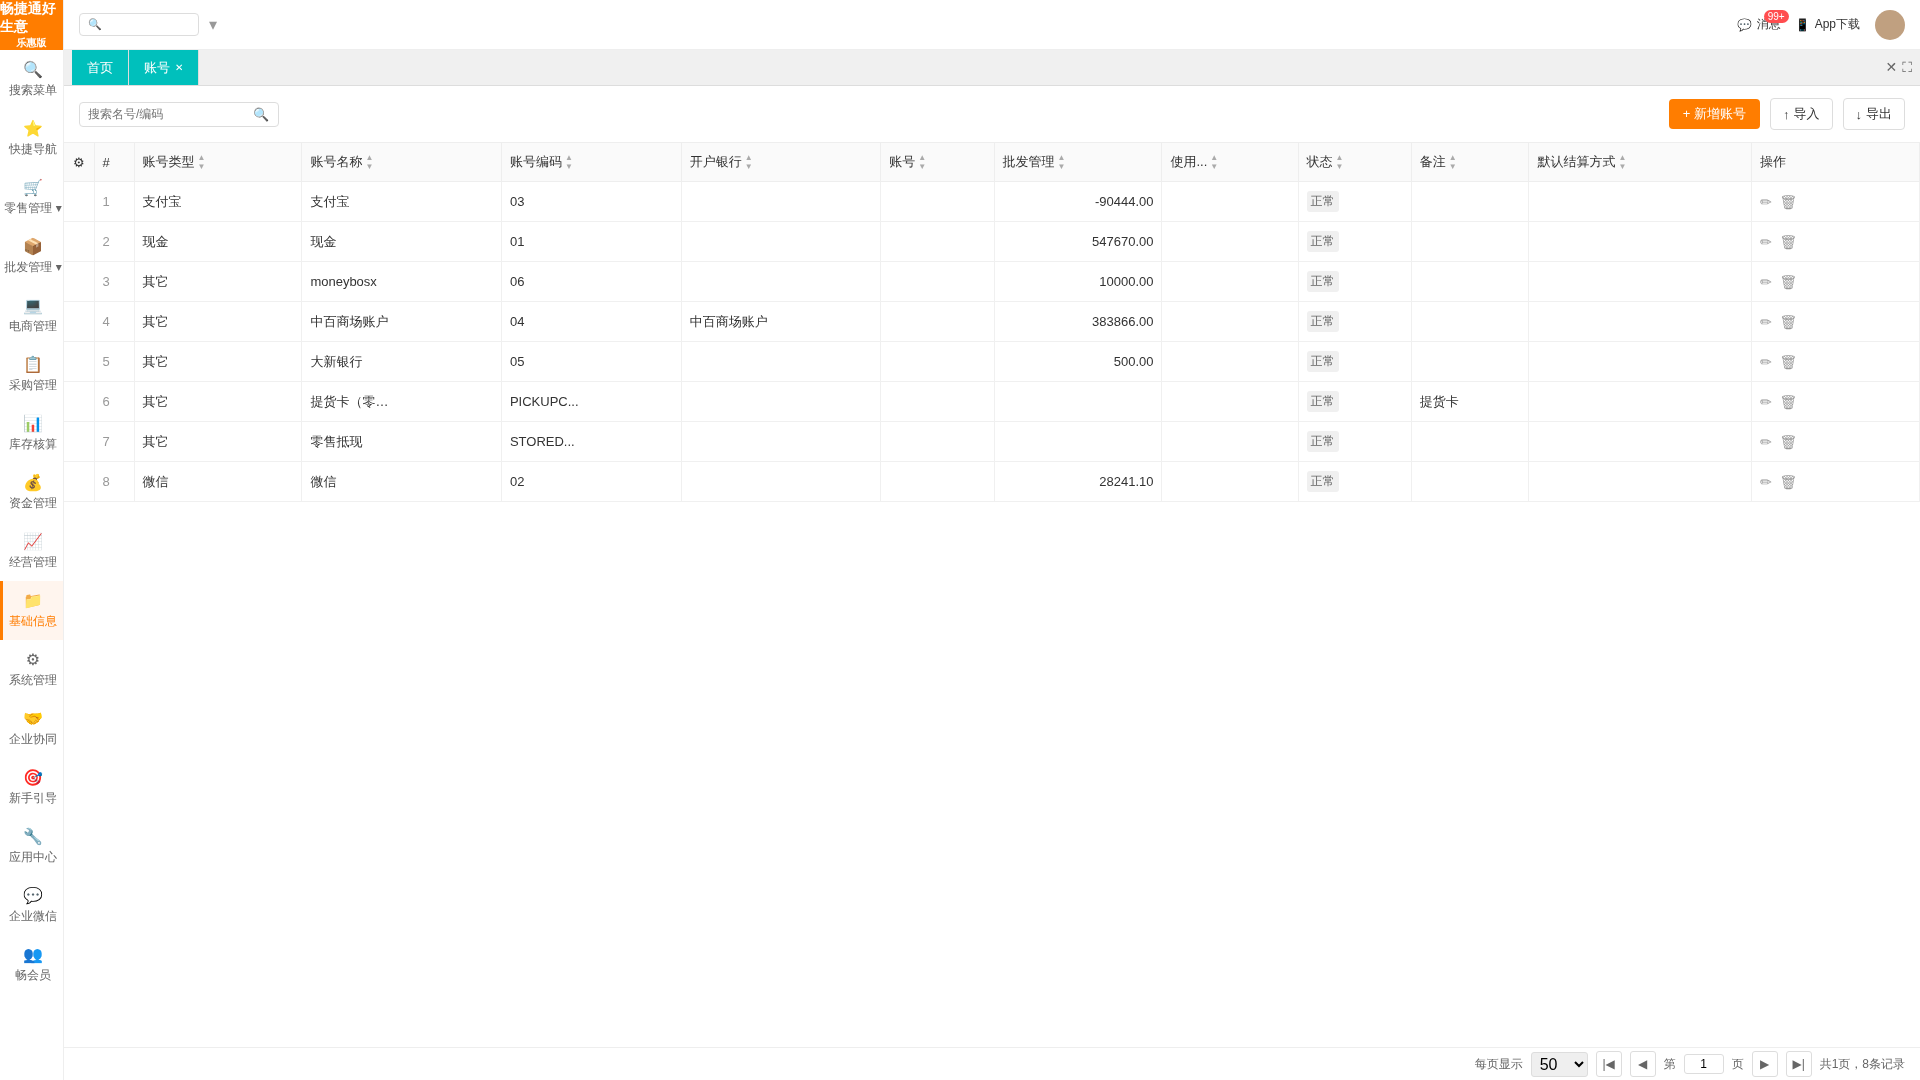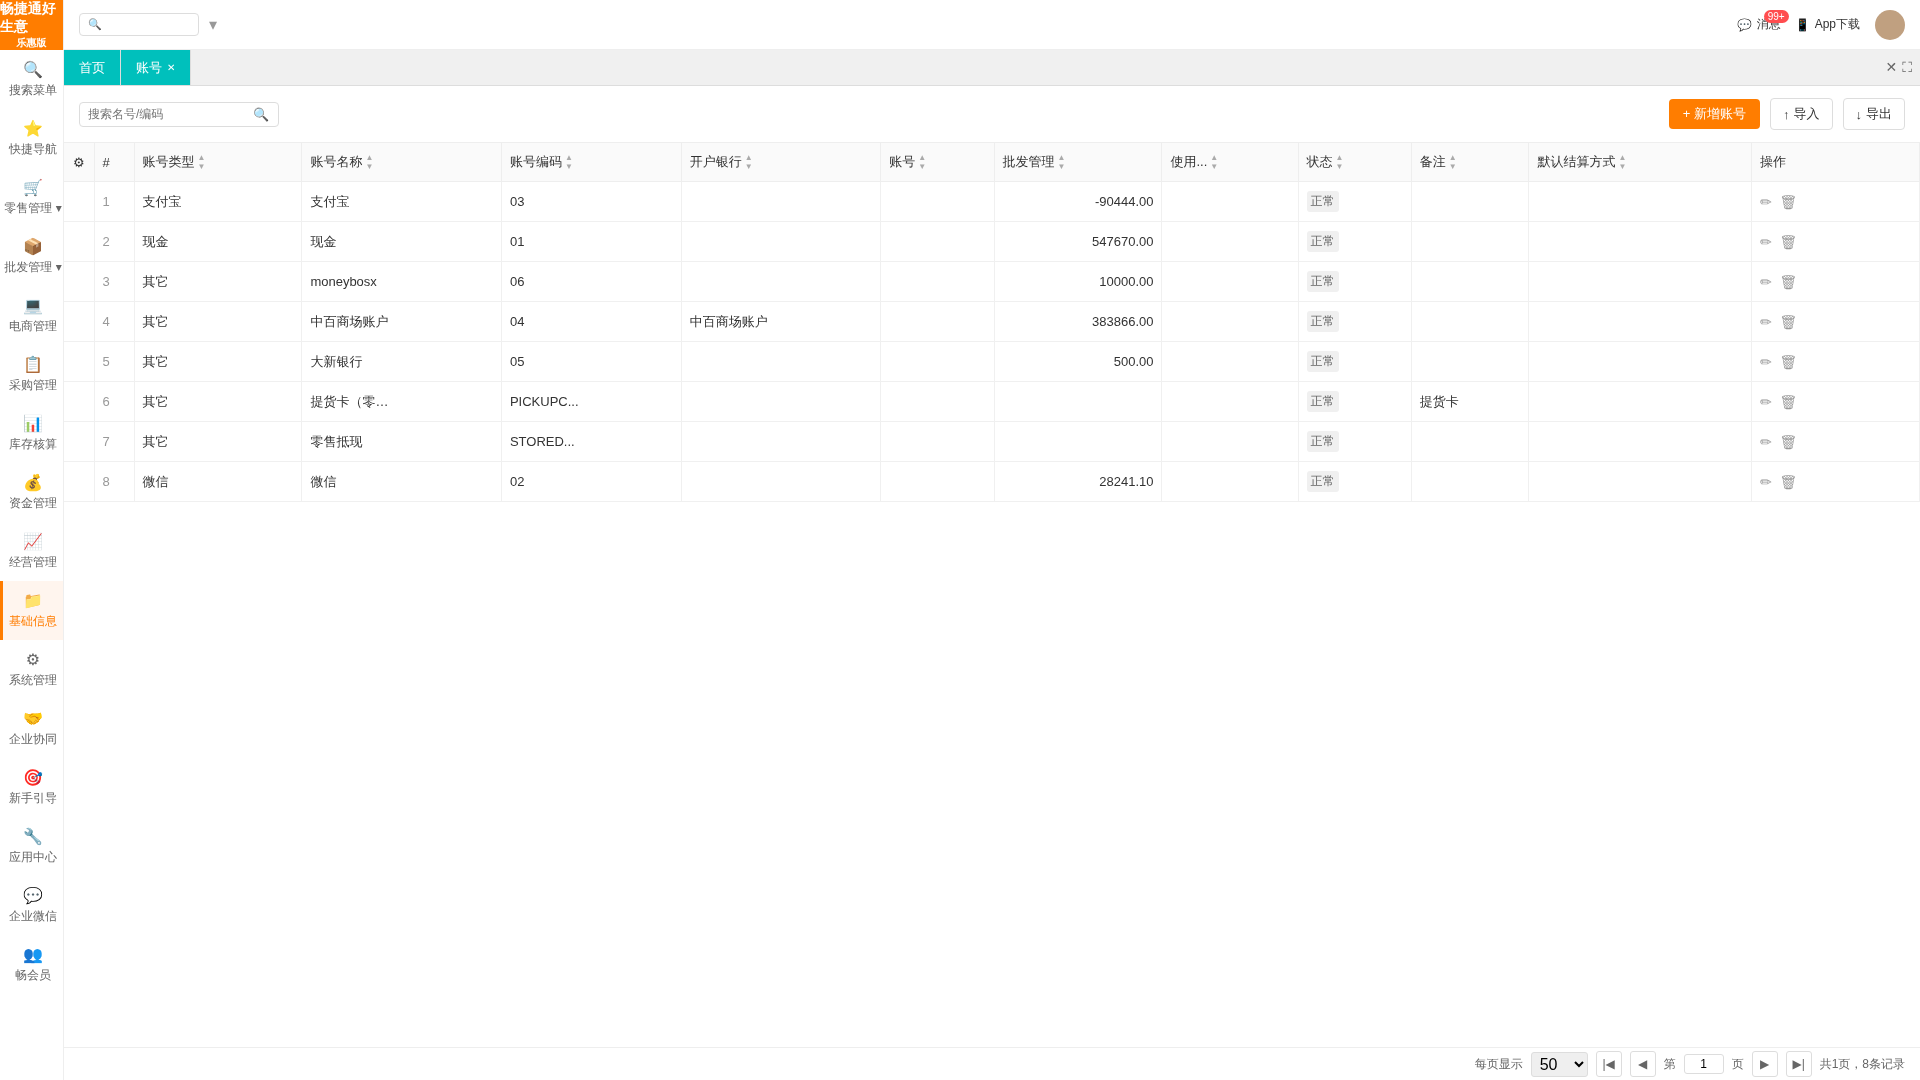--- a/index.html
+++ b/index.html
@@ -84,20 +84,21 @@
     .app-btn { display: flex; align-items: center; gap: 4px; cursor: pointer; color: #333; font-size: 12px; }
     .avatar { width: 30px; height: 30px; border-radius: 50%; background: #ccc; cursor: pointer; }
 
     
     .tabbar {
       height: 36px;
       background: #f0f0f0;
       display: flex;
       align-items: center;
       border-bottom: 1px solid #ddd;
+      padding-left: 8px;
     }
     .tab {
       display: flex;
       align-items: center;
       gap: 5px;
       padding: 0 15px;
       height: 100%;
       cursor: pointer;
       font-size: 13px;
       color: #666;

